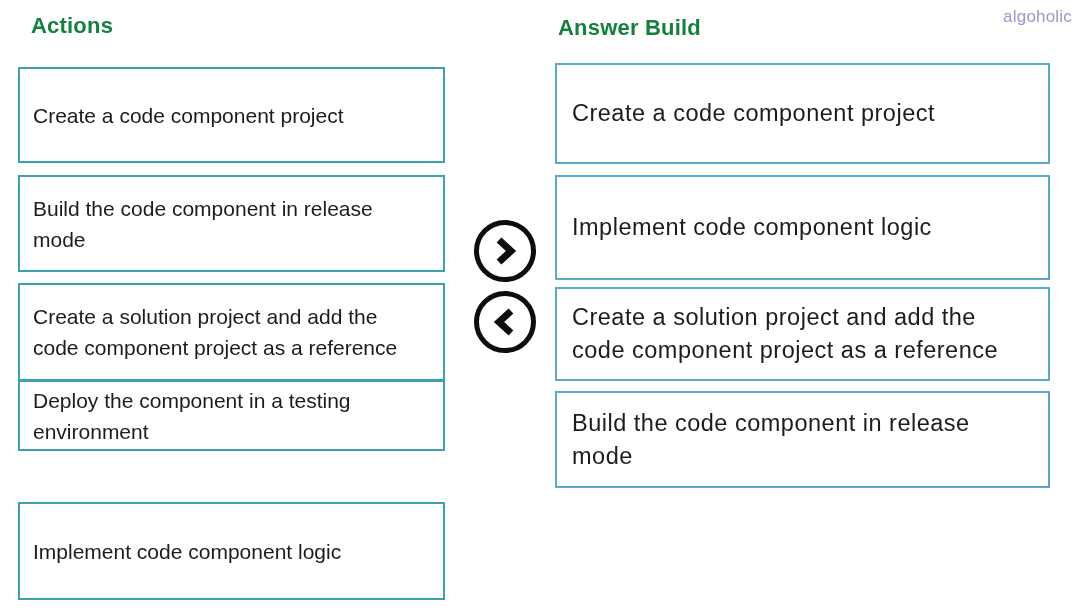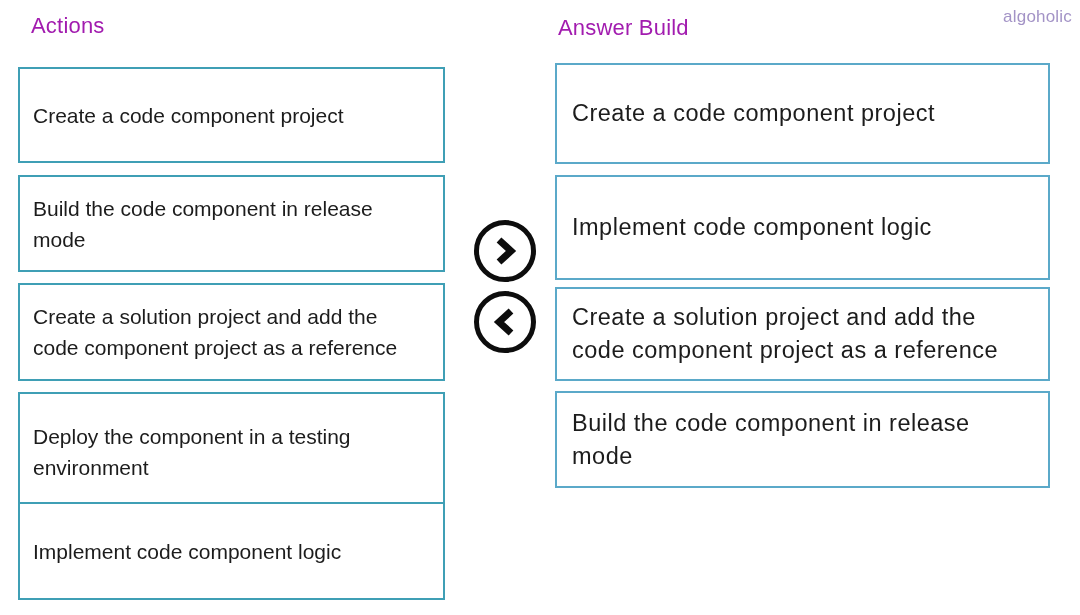--- a/index.html
+++ b/index.html
@@ -11,21 +11,21 @@
   }
   *{box-sizing:border-box;margin:0;padding:0;}
   html,body{background:#ffffff;}
   body{
     width:1080px;height:615px;position:relative;overflow:hidden;
     font-family:"Liberation Sans", sans-serif;
     color:var(--text);
   }
   .col-header{
     position:absolute;
-    font-size:22px;font-weight:400;color:#a21caf;
+    font-size:22px;font-weight:700;color:#15803d;
     letter-spacing:0.2px;
   }
   .actions-header{left:31px;top:13px;}
   .answer-header{left:558px;top:15px;}
   .watermark{
     position:absolute;top:7px;right:8px;
     font-size:17px;color:var(--watermark);
     letter-spacing:0.2px;
   }
   .action-box{
@@ -68,21 +68,21 @@
 
   <div class="action-box" style="top:67px;height:96px">
     <span>Create a code component project</span>
   </div>
   <div class="action-box" style="top:175px;height:97px">
     <span>Build the code component in release mode</span>
   </div>
   <div class="action-box" style="top:283px;height:98px">
     <span>Create a solution project and add the code component project as a reference</span>
   </div>
-  <div class="action-box" style="top:392px;height:120px">
+  <div class="action-box" style="top:380px;height:71px">
     <span>Deploy the component in a testing environment</span>
   </div>
   <div class="action-box" style="top:502px;height:98px">
     <span>Implement code component logic</span>
   </div>
 
   <button class="move-btn" style="top:220px">
     <svg width="26" height="32" viewBox="0 0 26 32">
       <path d="M7 5 L19 16 L7 27" fill="none" stroke="#0d0d0d" stroke-width="7" stroke-linecap="butt" stroke-linejoin="miter"></path>
     </svg>

